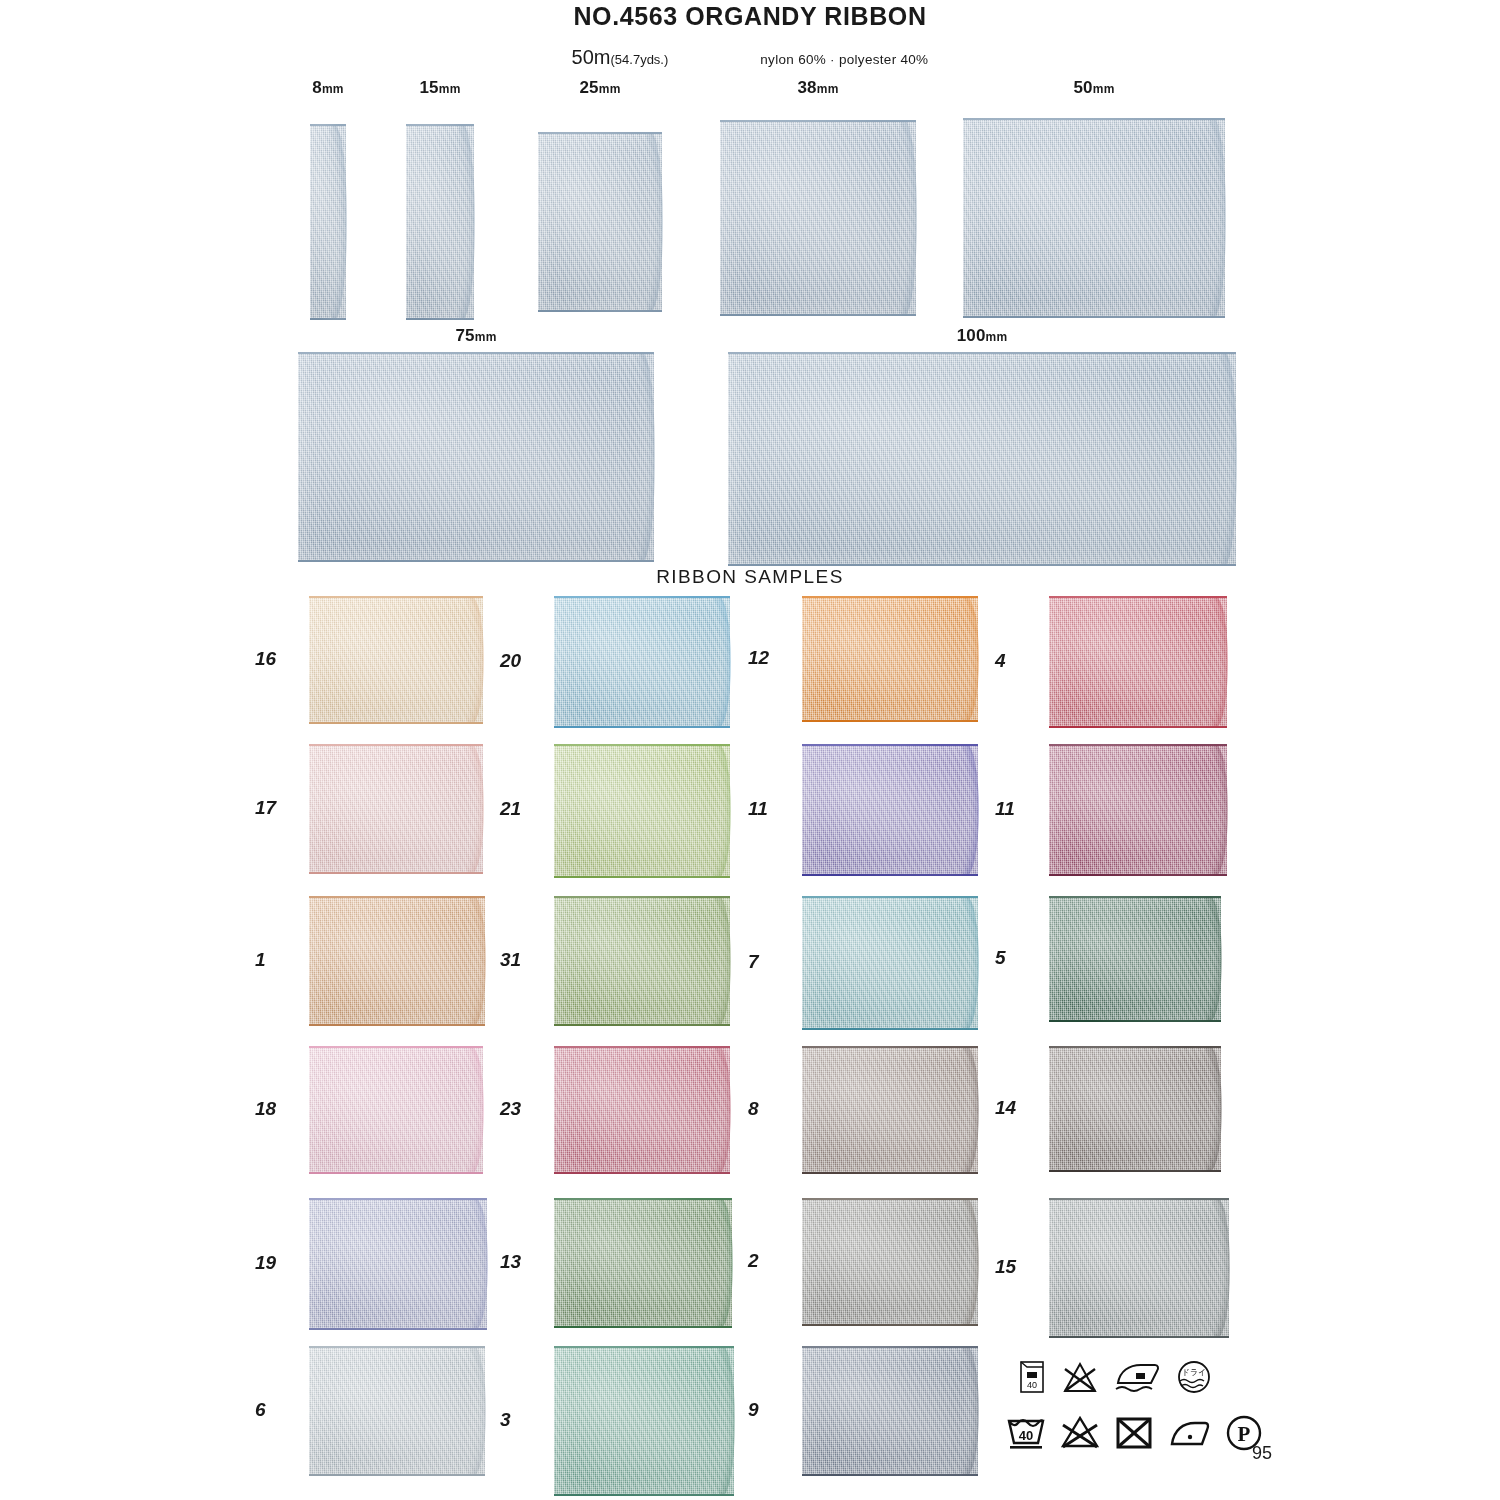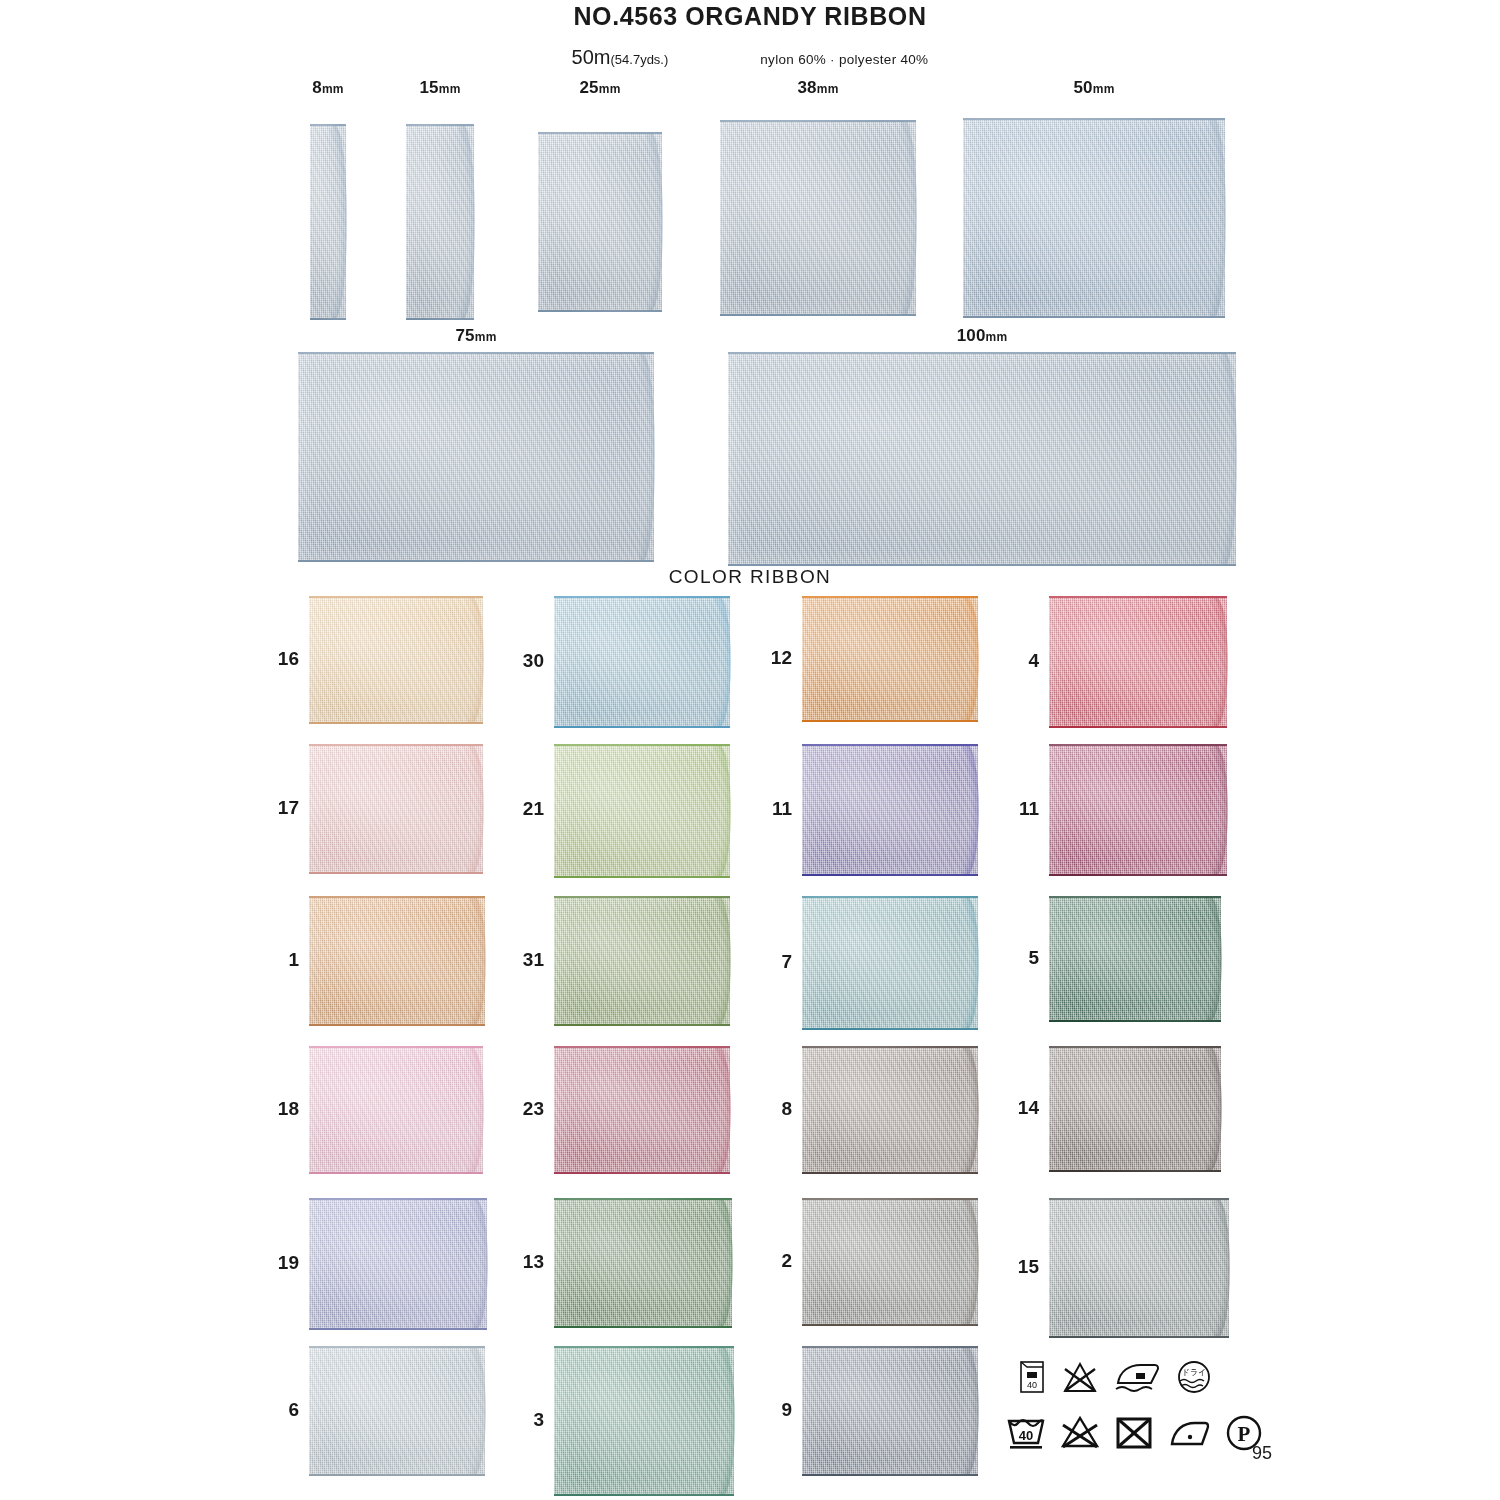--- a/index.html
+++ b/index.html
@@ -58,22 +58,22 @@
   }
 
   
   .cs-title{
     position:absolute;top:566px;left:0;width:1500px;text-align:center;
     font-size:19px;letter-spacing:1.4px;
   }
   .swatch-grid{position:absolute;left:0;top:586px;width:1500px;height:900px;}
   .cell{position:absolute;}
   .cnum{
-    position:absolute;left:0;width:44px;text-align:right;
-    font-size:19px;font-weight:bold;
+    position:absolute;left:0;width:44px;text-align:left;
+    font-size:19px;font-weight:bold;font-style:italic;
   }
   .cswatch{position:absolute;left:54px;top:0;}
 
   
   .care{position:absolute;left:1005px;top:1358px;width:240px;}
   .care-row{display:flex;align-items:center;}
   .care-row.r1{gap:14px;margin-left:12px;}
   .care-row.r2{gap:12px;margin-top:16px;}
   .sym{position:relative;}
   .page-no{
@@ -159,21 +159,21 @@
       <div class="ribbon" style="top: 26px;">
         <div class="mesh" style="width: 508px; height: 214px; background-color: rgb(160, 182, 204);">
           <div class="edge-t" style="background: rgb(125, 150, 174);"></div>
           <div class="edge-b" style="background: rgb(125, 150, 174);"></div>
           <div class="curl" style="box-shadow: rgb(125, 150, 174) -6px 0px 10px -4px inset;"></div>
         </div>
       </div>
     </div>
   </div>
 
-<div class="cs-title">COLOR  RIBBON</div>
+<div class="cs-title">RIBBON  SAMPLES</div>
 <div class="swatch-grid" id="grid">
     <div class="cell" style="left: 255px; top: 10px;">
       <div class="cnum" style="top: 52px;">16</div>
       <div class="cswatch">
         <div class="mesh" style="width: 174px; height: 128px; background-color: rgb(246, 217, 176);">
           <div class="edge-t" style="background: rgb(217, 168, 120);"></div>
           <div class="edge-b" style="background: rgb(217, 168, 120);"></div>
           <div class="curl" style="box-shadow: rgb(217, 168, 120) -6px 0px 10px -4px inset;"></div>
         </div>
       </div>
@@ -222,21 +222,21 @@
       <div class="cnum" style="top: 53px;">6</div>
       <div class="cswatch">
         <div class="mesh" style="width: 176px; height: 130px; background-color: rgb(191, 203, 211);">
           <div class="edge-t" style="background: rgb(151, 165, 176);"></div>
           <div class="edge-b" style="background: rgb(151, 165, 176);"></div>
           <div class="curl" style="box-shadow: rgb(151, 165, 176) -6px 0px 10px -4px inset;"></div>
         </div>
       </div>
     </div>
     <div class="cell" style="left: 500px; top: 10px;">
-      <div class="cnum" style="top: 54px;">30</div>
+      <div class="cnum" style="top: 54px;">20</div>
       <div class="cswatch">
         <div class="mesh" style="width: 176px; height: 132px; background-color: rgb(140, 195, 221);">
           <div class="edge-t" style="background: rgb(79, 155, 196);"></div>
           <div class="edge-b" style="background: rgb(79, 155, 196);"></div>
           <div class="curl" style="box-shadow: rgb(79, 155, 196) -6px 0px 10px -4px inset;"></div>
         </div>
       </div>
     </div>
     <div class="cell" style="left: 500px; top: 158px;">
       <div class="cnum" style="top: 54px;">21</div>

